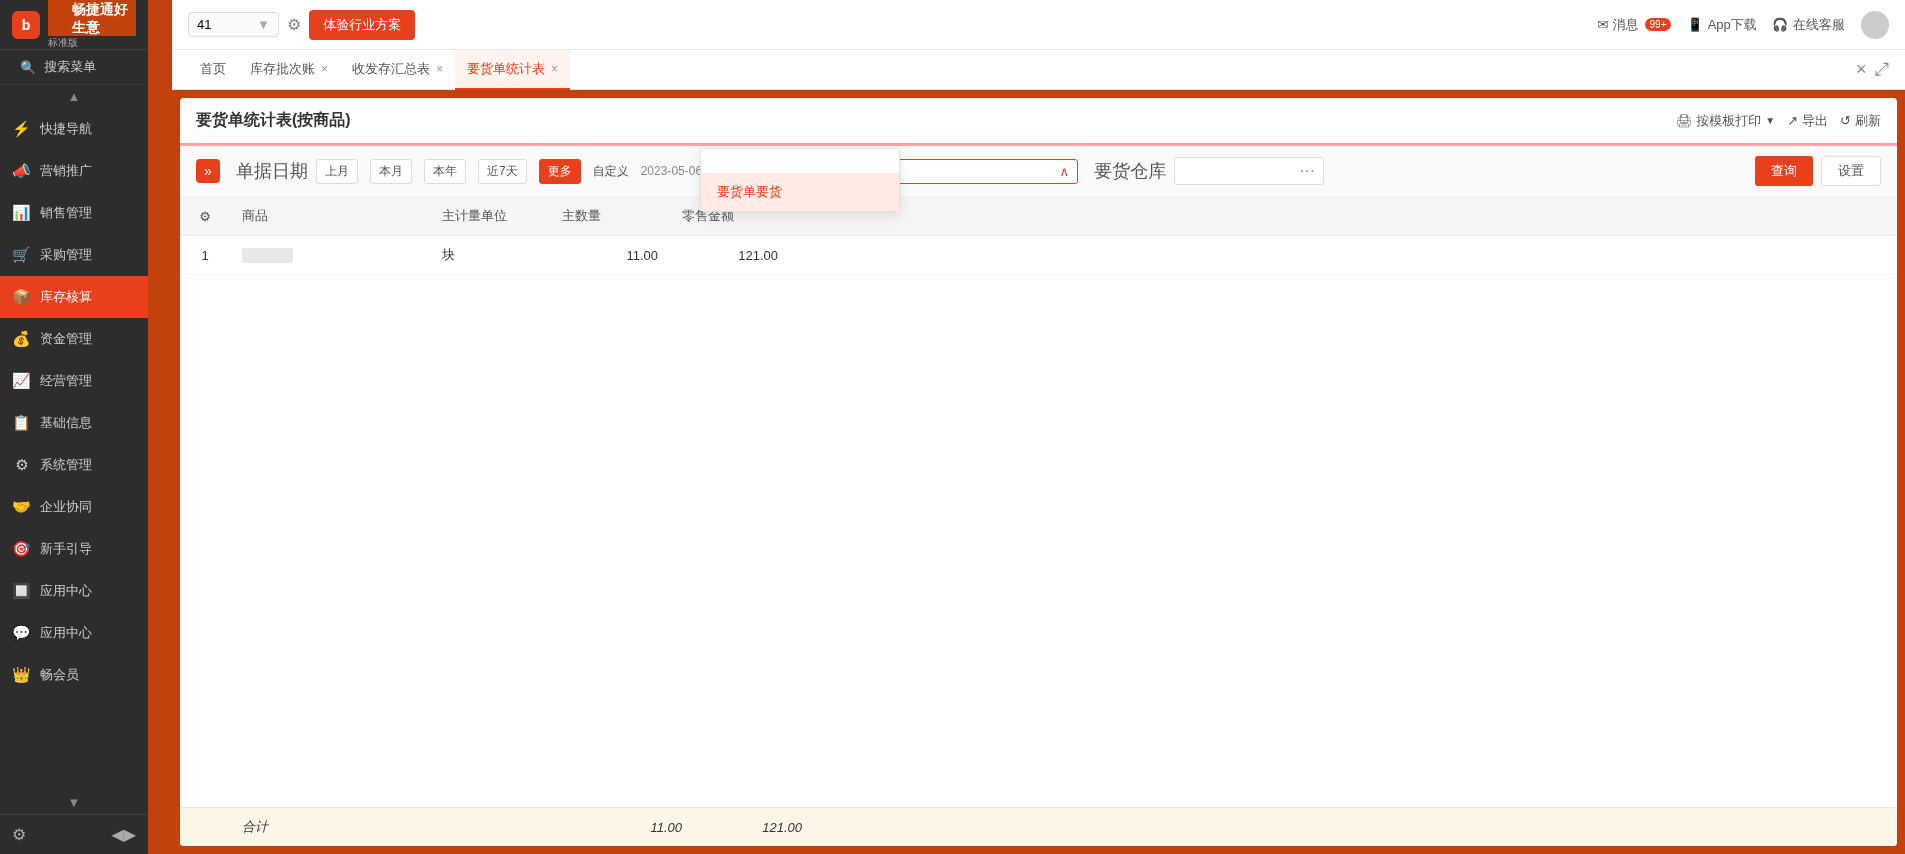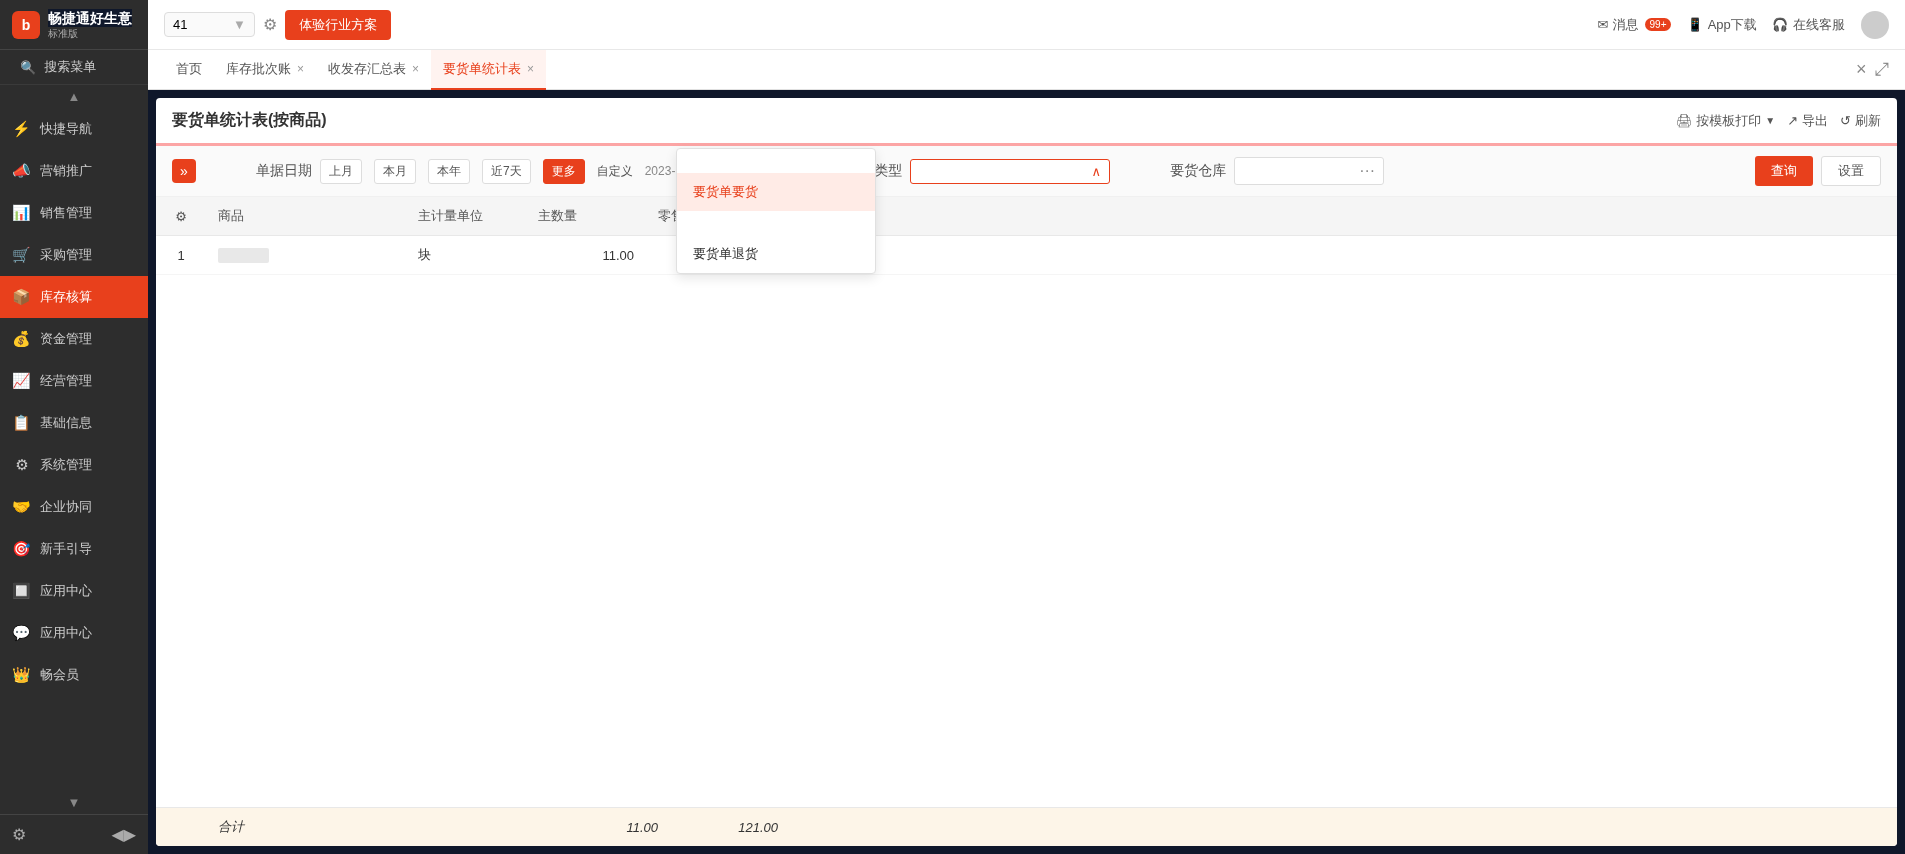--- a/index.html
+++ b/index.html
@@ -58,22 +58,23 @@
       display: flex; align-items: center; justify-content: space-between;
       padding: 10px 12px; border-top: 1px solid #444;
     }
     .sidebar-bottom .icon-btn { color: #aaa; cursor: pointer; font-size: 16px; }
 
     
     .main {
       flex: 1;
       display: flex;
       flex-direction: column;
-      background: #0f172a;
+      background: #c2410c;
       overflow: hidden;
+      padding-left: 24px;
     }
 
     
     .topbar {
       background: #fff;
       display: flex;
       align-items: center;
       padding: 0 16px;
       height: 50px;
       border-bottom: 1px solid #e8e8e8;
@@ -162,21 +163,21 @@
     }
     .filter-expand {
       width: 24px; height: 24px;
       background: #e8401c; color: #fff; border-radius: 4px;
       display: flex; align-items: center; justify-content: center;
       cursor: pointer; font-size: 14px;
     }
     .filter-group {
       display: flex; align-items: center; gap: 8px;
     }
-    .filter-label { color: #555; font-size: 14px; margin-left: 44px; }
+    .filter-label { color: #555; font-size: 18px; }
     .date-shortcuts { display: flex; align-items: center; gap: 12px; justify-content: flex-end; }
     .date-btn {
       padding: 3px 8px; border: 1px solid #ddd; border-radius: 3px;
       cursor: pointer; font-size: 12px; color: #555; background: #fff;
     }
     .date-btn.more {
       background: #e8401c; color: #fff; border-color: #e8401c;
     }
     .date-range { font-size: 12px; color: #888; margin-left: 4px; }
 
@@ -445,23 +446,20 @@
         <div class="filter-right">
           <button class="query-btn">查询</button>
           <button class="settings-btn">设置</button>
         </div>
       </div>
     </div>
 
     <div class="dropdown-menu">
       <div class="dropdown-item selected">
         <span>要货单要货</span>
-      </div>
-      <div class="dropdown-item">
-        <span>要货单退货</span>
       </div>
     </div>
 
     <div class="table-container">
       <table class="data-table">
         <thead>
           <tr>
             <th style="width:50px; text-align:center;">
               <span>⚙</span>
             </th>

